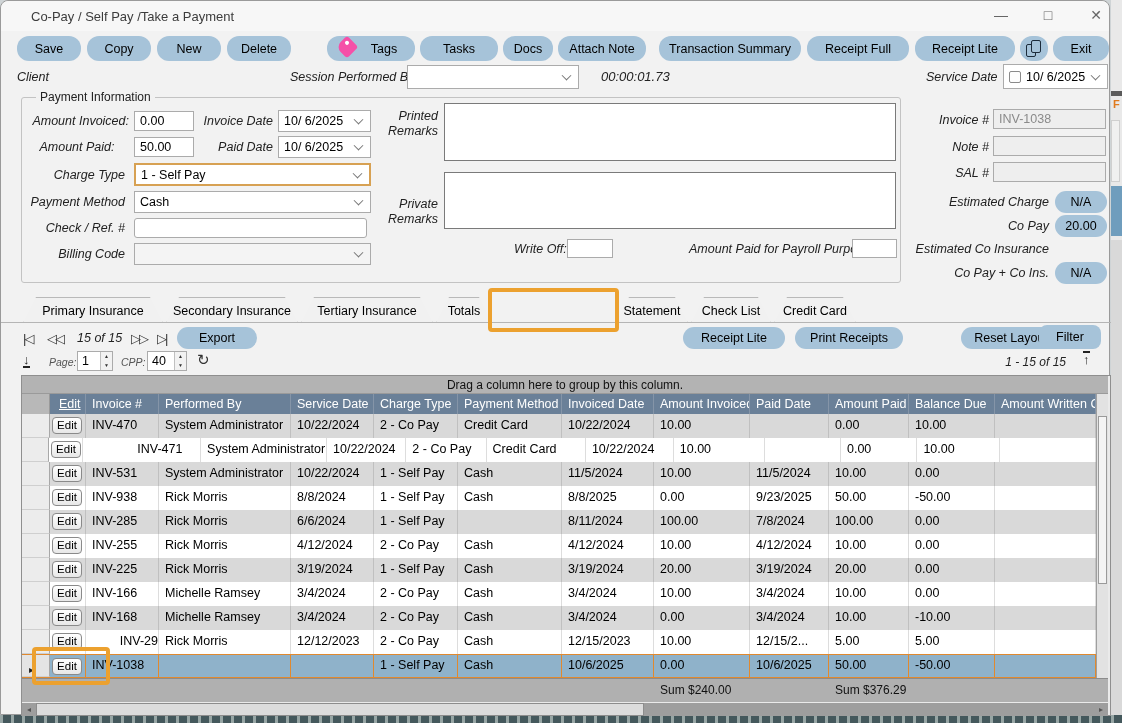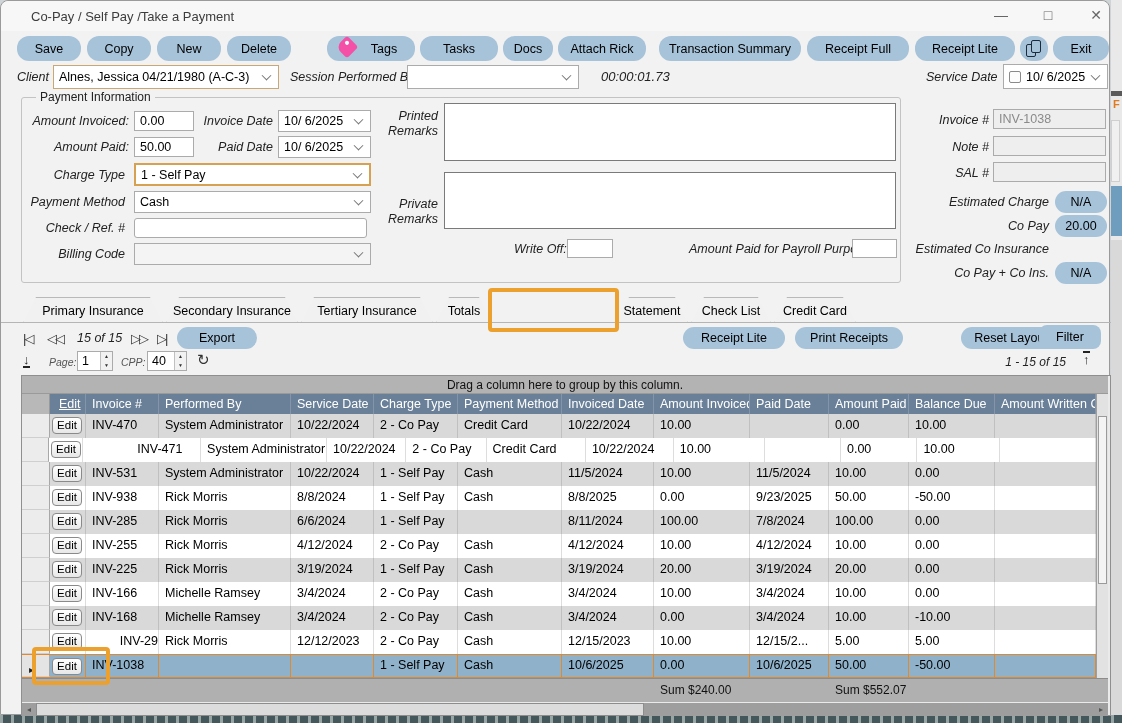--- a/index.html
+++ b/index.html
@@ -125,37 +125,33 @@
     <div class="btn" style="left:156px;top:35px;width:64px;">New</div>
     <div class="btn" style="left:226px;top:35px;width:64px;">Delete</div>
     <div class="btn" style="left:326px;top:35px;width:88px;padding-left:26px;">
       <span class="tag-icon">
           <span class="tag-hole"></span>
         </span>
       <span>Tags</span>
     </div>
     <div class="btn" style="left:419px;top:35px;width:78px;">Tasks</div>
     <div class="btn" style="left:502px;top:35px;width:50px;">Docs</div>
-    <div class="btn" style="left:557px;top:35px;width:88px;">Attach Rick</div>
+    <div class="btn" style="left:557px;top:35px;width:88px;">Attach Note</div>
     <div class="btn" style="left:658px;top:35px;width:142px;">Transaction Summary</div>
     <div class="btn" style="left:806px;top:35px;width:102px;">Receipt Full</div>
     <div class="btn" style="left:914px;top:35px;width:100px;">Receipt Lite</div>
     <div class="btn" style="left:1019px;top:35px;width:28px;">
       <span class="pages-icon">
           <span class="pg pg1"></span>
           <span class="pg pg2"></span>
         </span>
     </div>
     <div class="btn" style="left:1052px;top:35px;width:56px;">Exit</div>
 
     <span class="label" style="left:16px;top:69px;">Client</span>
-    <div class="combo" style="left:52px;top:64px;width:226px;height:24px;border:1px solid #c8a874;">
-      <span style="font-size:12.5px;">Alnes, Jessica  04/21/1980 (A-C-3)</span>
-      <span class="chev"></span>
-    </div>
     <span class="label" style="left:289px;top:69px;">Session Performed By</span>
     <div class="combo" style="left:406px;top:64px;width:172px;height:24px;">
       <span></span>
       <span class="chev"></span>
     </div>
     <span class="label" style="left:600px;top:68px;font-size:13px;">00:00:01.73</span>
     <span class="label" style="left:925px;top:69px;">Service Date</span>
     <div class="combo" style="left:1002px;top:63px;width:105px;height:25px;padding-left:22px;">
       <span class="cb"></span>
       <span>10/ 6/2025</span>
@@ -165,21 +161,21 @@
     <div class="groupbox" style="left:20px;top:96px;width:880px;height:186px;">
       <span class="legend">Payment Information</span>
     </div>
     <span class="label r" style="left:24px;top:113px;width:104px;">Amount Invoiced:</span>
     <div class="field" style="left:133px;top:110px;width:60px;height:20px;">0.00</div>
     <span class="label r" style="left:196px;top:113px;width:76px;">Invoice Date</span>
     <div class="combo" style="left:277px;top:109px;width:93px;height:22px;">
       <span>10/ 6/2025</span>
       <span class="chev"></span>
     </div>
-    <span class="label r" style="left:24px;top:139px;width:104px;">Amount Paid:</span>
+    <span class="label r" style="left:24px;top:139px;width:104px;text-align:center;">Amount Paid:</span>
     <div class="field" style="left:133px;top:136px;width:60px;height:20px;">50.00</div>
     <span class="label r" style="left:196px;top:139px;width:76px;">Paid Date</span>
     <div class="combo" style="left:277px;top:135px;width:93px;height:22px;">
       <span>10/ 6/2025</span>
       <span class="chev"></span>
     </div>
     <span class="label r" style="left:24px;top:167px;width:100px;">Charge Type</span>
     <div class="combo" style="left:133px;top:162px;width:237px;height:23px;border:2px solid #d7a153;">
       <span>1 - Self Pay</span>
       <span class="chev"></span>
@@ -466,21 +462,21 @@
             <div class="gcell" style="width: 92px;">10/6/2025</div>
             <div class="gcell" style="width: 96px;">0.00</div>
             <div class="gcell" style="width: 79px;">10/6/2025</div>
             <div class="gcell" style="width: 80px;">50.00</div>
             <div class="gcell" style="width: 86px;">-50.00</div>
             <div class="gcell" style="width: 101px;"></div>
           </div>
         </div>
       <div class="sumrow">
         <span class="sumtxt" style="left:638px;text-align:center;">Sum $240.00</span>
-        <span class="sumtxt" style="left:813px;">Sum $552.07</span>
+        <span class="sumtxt" style="left:813px;">Sum $376.29</span>
       </div>
       <div class="vscroll">
           <div class="vthumb"></div>
         </div>
       <div class="hscroll">
         <span class="harrow" style="left:0;">◂</span>
         <div class="hthumb"></div>
         <span class="harrow" style="right:0;">▸</span>
       </div>
     </div>

